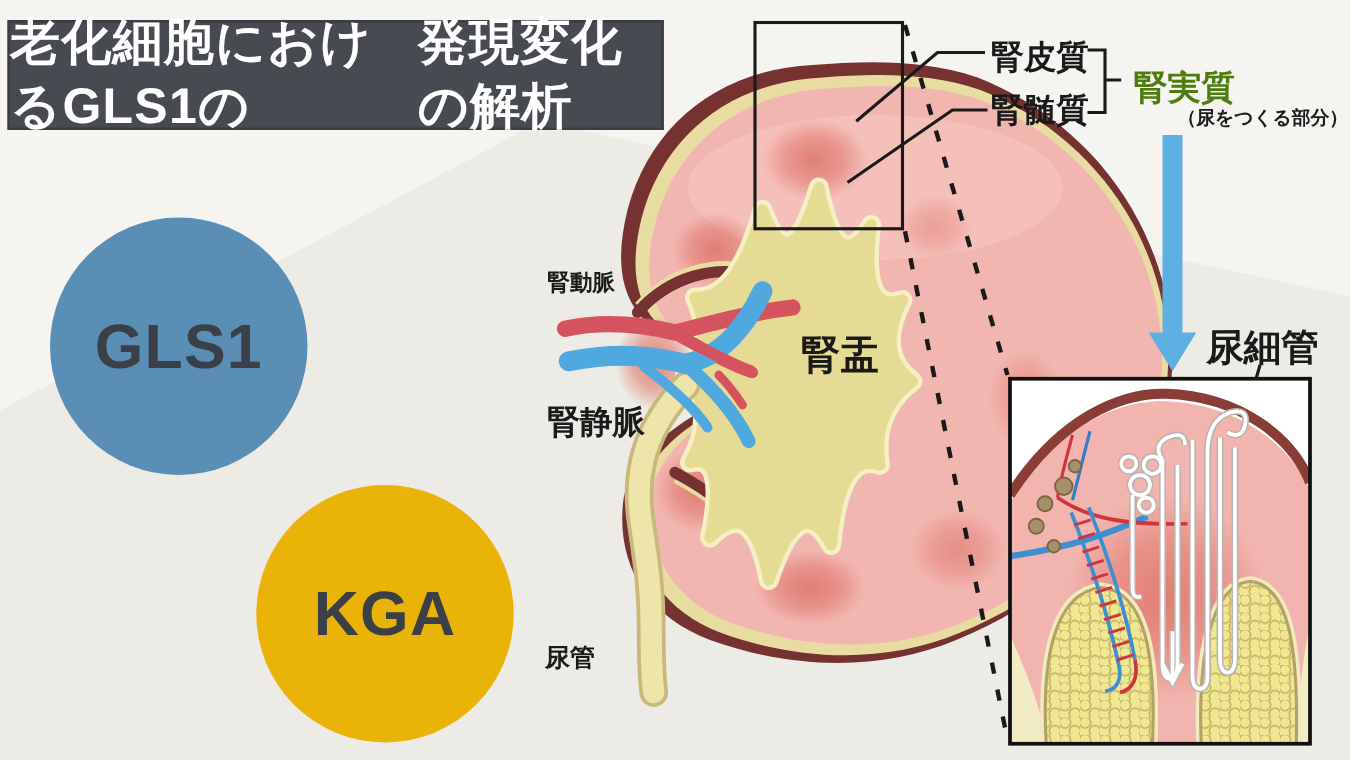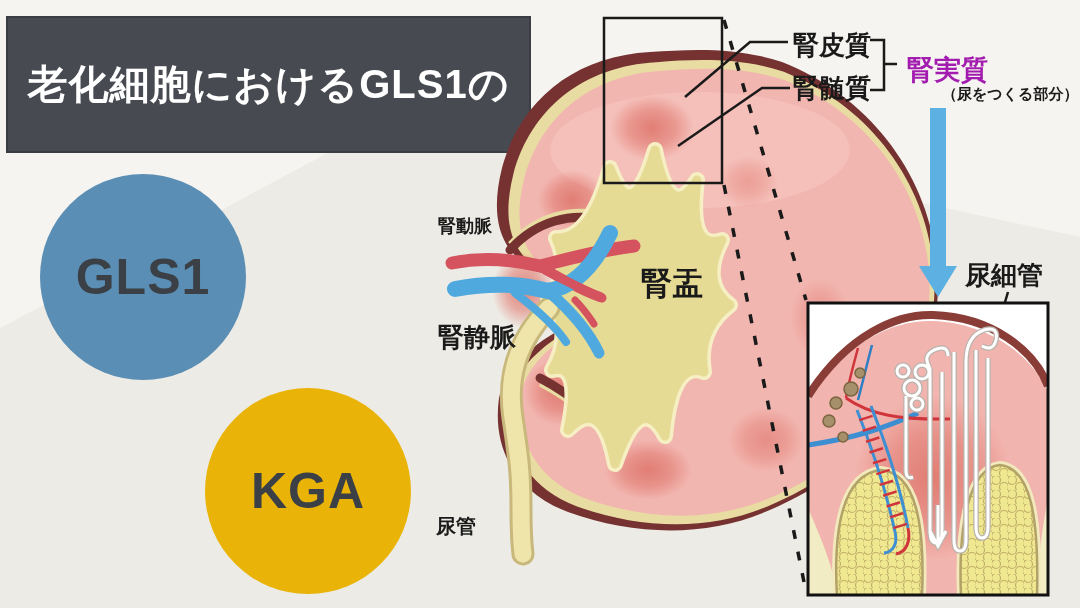--- a/index.html
+++ b/index.html
@@ -1,47 +1,48 @@
 <!DOCTYPE html>
 <html><head>
 <meta charset="utf-8">
 <style>
   html,body{margin:0;padding:0;background:#d8d5cf;}
   .stage{position:relative;width:1080px;height:608px;overflow:hidden;
          background:#f6f4f0;font-family:"Liberation Sans","DejaVu Sans",sans-serif;}
   .bg-shade{position:absolute;inset:0;background:rgba(212,207,198,0.26);
             clip-path:polygon(0 54%,40% 16%,100% 39%,100% 100%,0 100%);}
-  .title-box{position:absolute;left:6px;top:16px;width:525px;height:137px;
+  .title-box{position:absolute;left:6px;top:16px;width:525px;height:88px;
              background:#474b51;border:2px solid #3a3e44;box-sizing:border-box;
              display:flex;flex-direction:row;align-items:center;justify-content:center;
              color:#ffffff;font-weight:bold;font-size:40px;line-height:1.28;letter-spacing:1px;}
   .circle{position:absolute;border-radius:50%;display:flex;align-items:center;justify-content:center;
           color:#3b4046;font-weight:bold;font-size:50px;letter-spacing:1px;}
   .circle.gls1{left:40px;top:174px;width:206px;height:206px;background:#5b8eb4;}
   .circle.kga{left:205px;top:388px;width:206px;height:206px;background:#eab308;}
   svg.art{position:absolute;left:0;top:0;}
   .lbl{position:absolute;color:#1a1a1a;font-weight:bold;white-space:nowrap;}
   .lbl-artery{left:438px;top:214px;font-size:18px;}
   .lbl-vein{left:438px;top:320px;font-size:26px;}
   .lbl-pelvis{left:641px;top:263px;font-size:31px;}
   .lbl-ureter{left:436px;top:513px;font-size:20px;}
   .lbl-cortex{left:793px;top:28px;font-size:26px;}
   .lbl-medulla{left:793px;top:71px;font-size:26px;}
-  .lbl-parenchyma{left:907px;top:52px;font-size:27px;color:#a21caf;font-family:Liberation Mono, monospace;}
+  .lbl-parenchyma{left:907px;top:52px;font-size:27px;color:#4d7c0f;font-family:Liberation Mono, monospace;}
   .lbl-note{left:897px;top:85px;font-size:15px;margin-left:45px;}
-  .lbl-tubule{left:965px;top:258px;font-size:26px;}
+  .lbl-tubule{left:965px;top:258px;font-size:30px;}
 </style>
 </head>
 <body>
 
 <div class="stage">
   <div class="bg-shade"></div>
 
   <div class="title-box">
     <div>老化細胞におけるGLS1の</div>
+    <div>発現変化の解析</div>
   </div>
 
   <div class="circle gls1">
     <span>GLS1</span>
   </div>
   <div class="circle kga">
     <span>KGA</span>
   </div>
 
   <svg class="art" width="1080" height="608" viewBox="0 0 1080 608">

